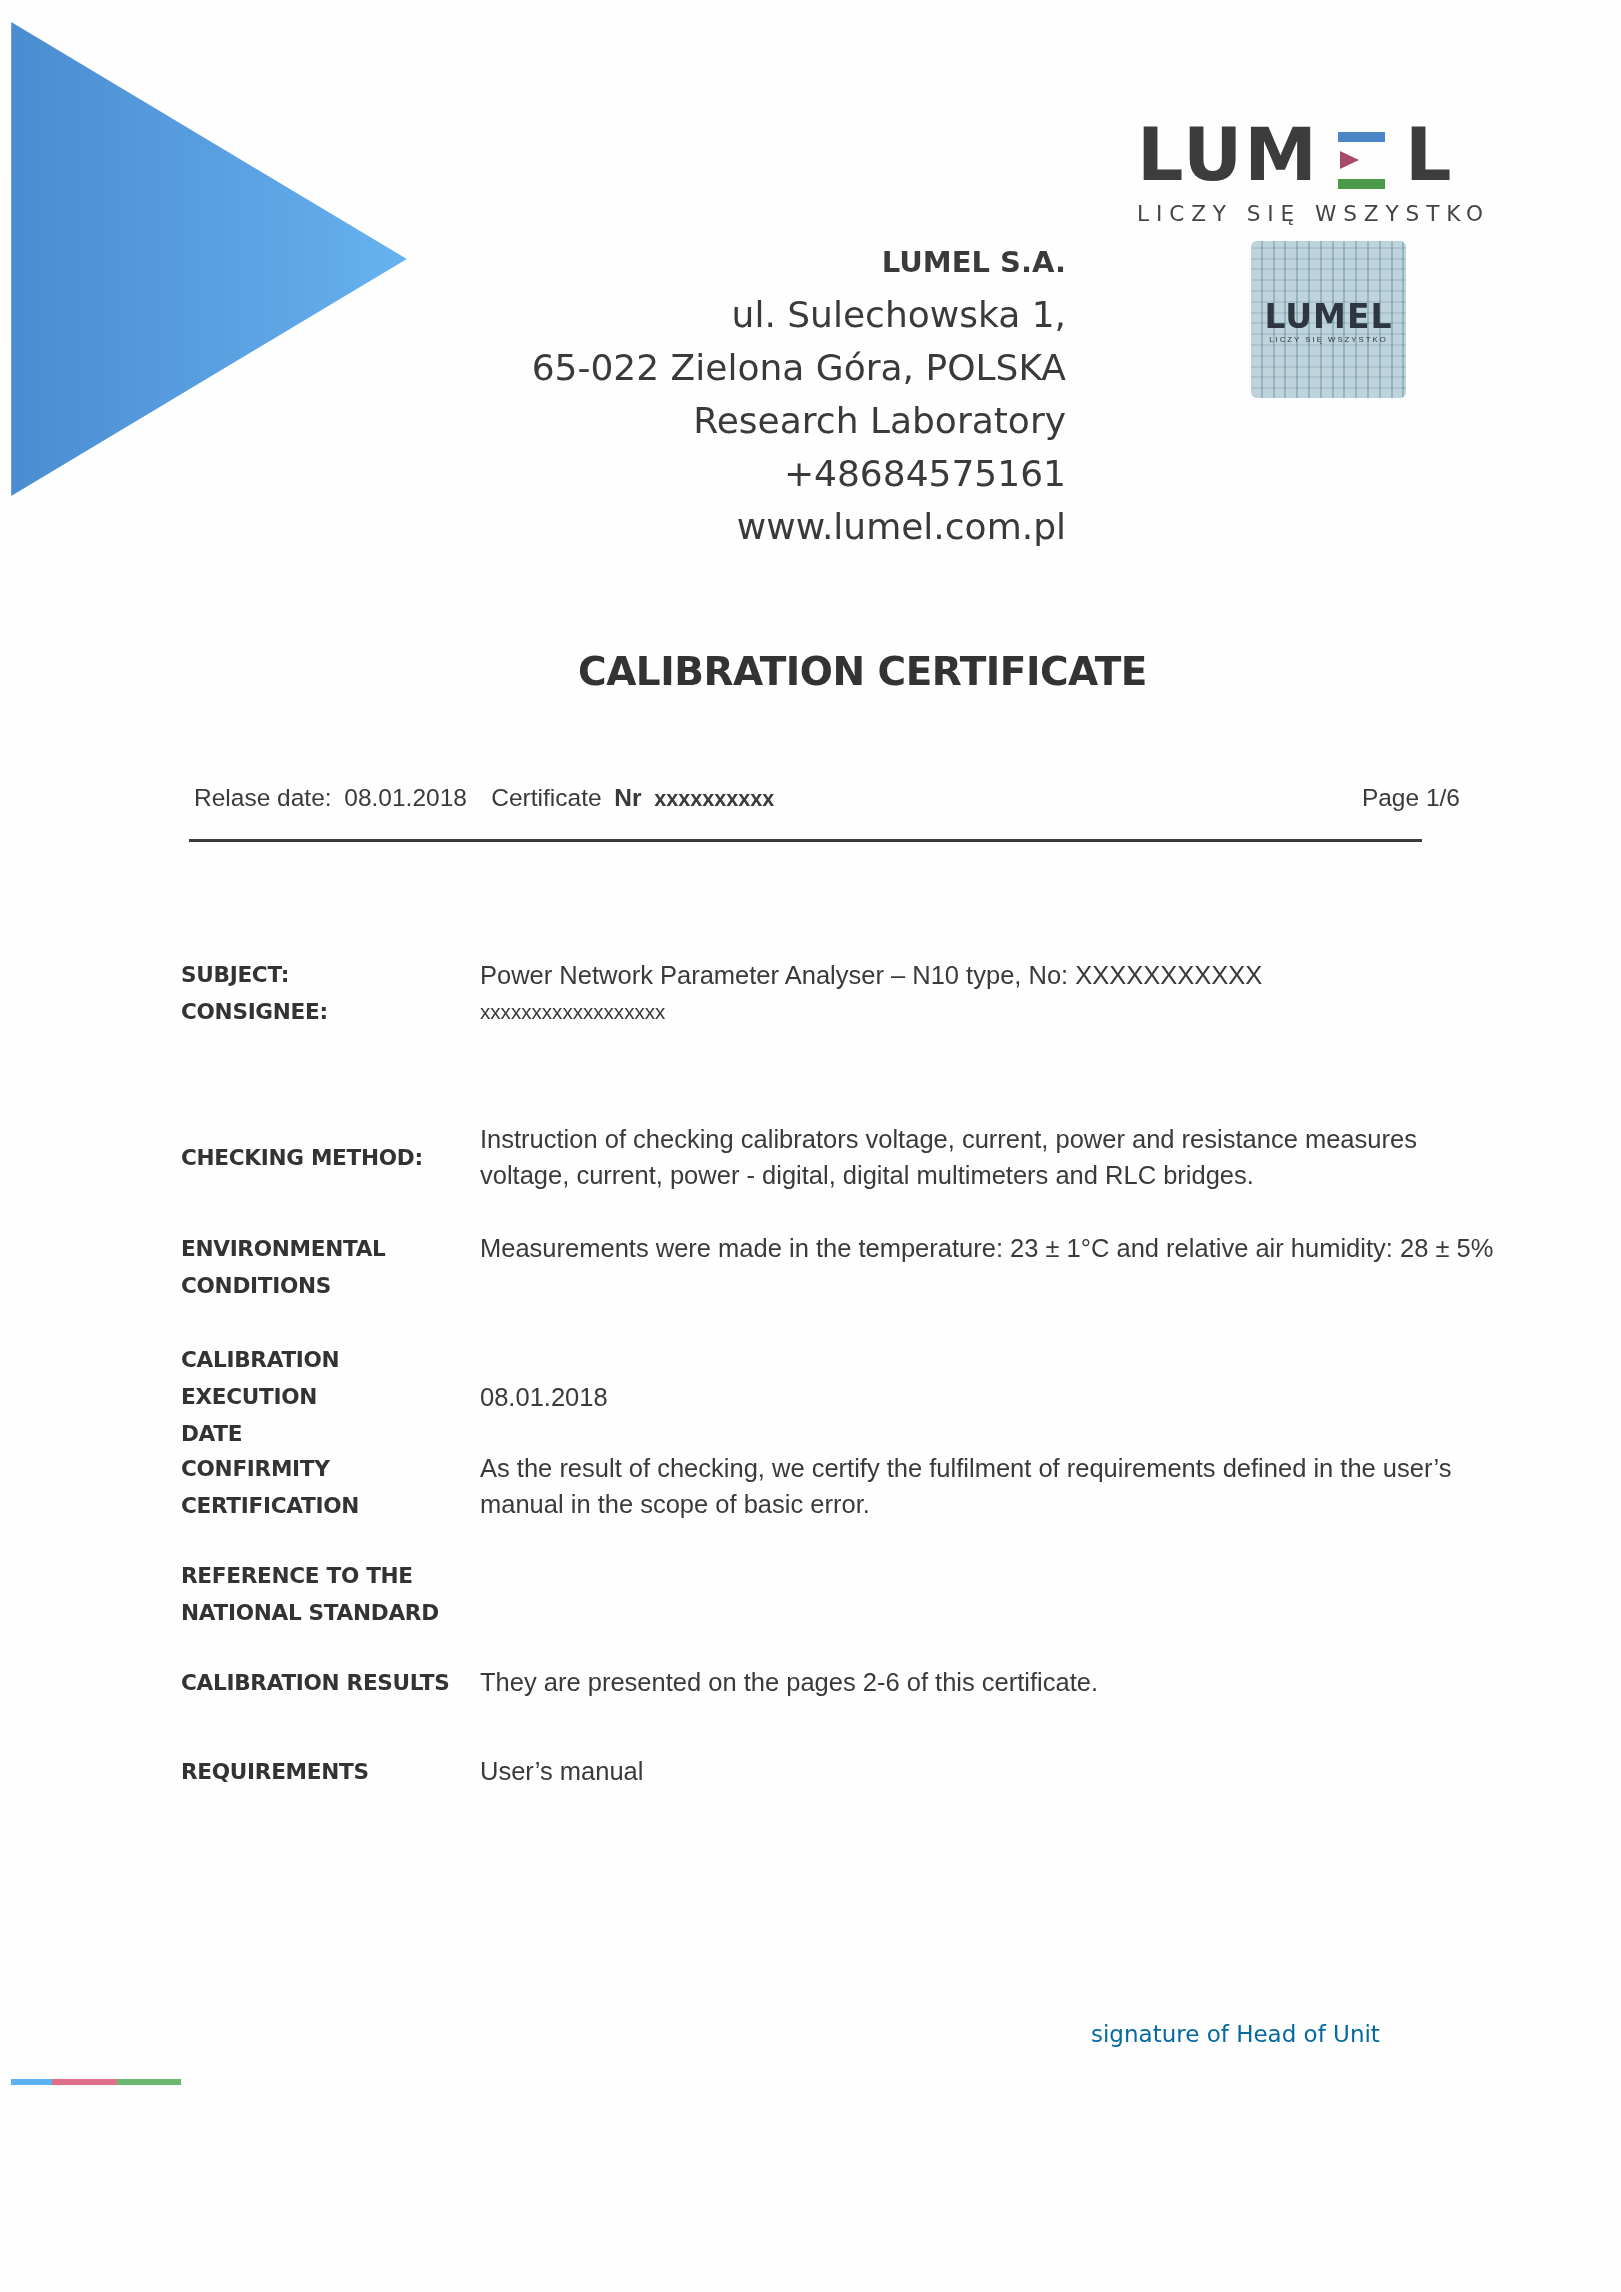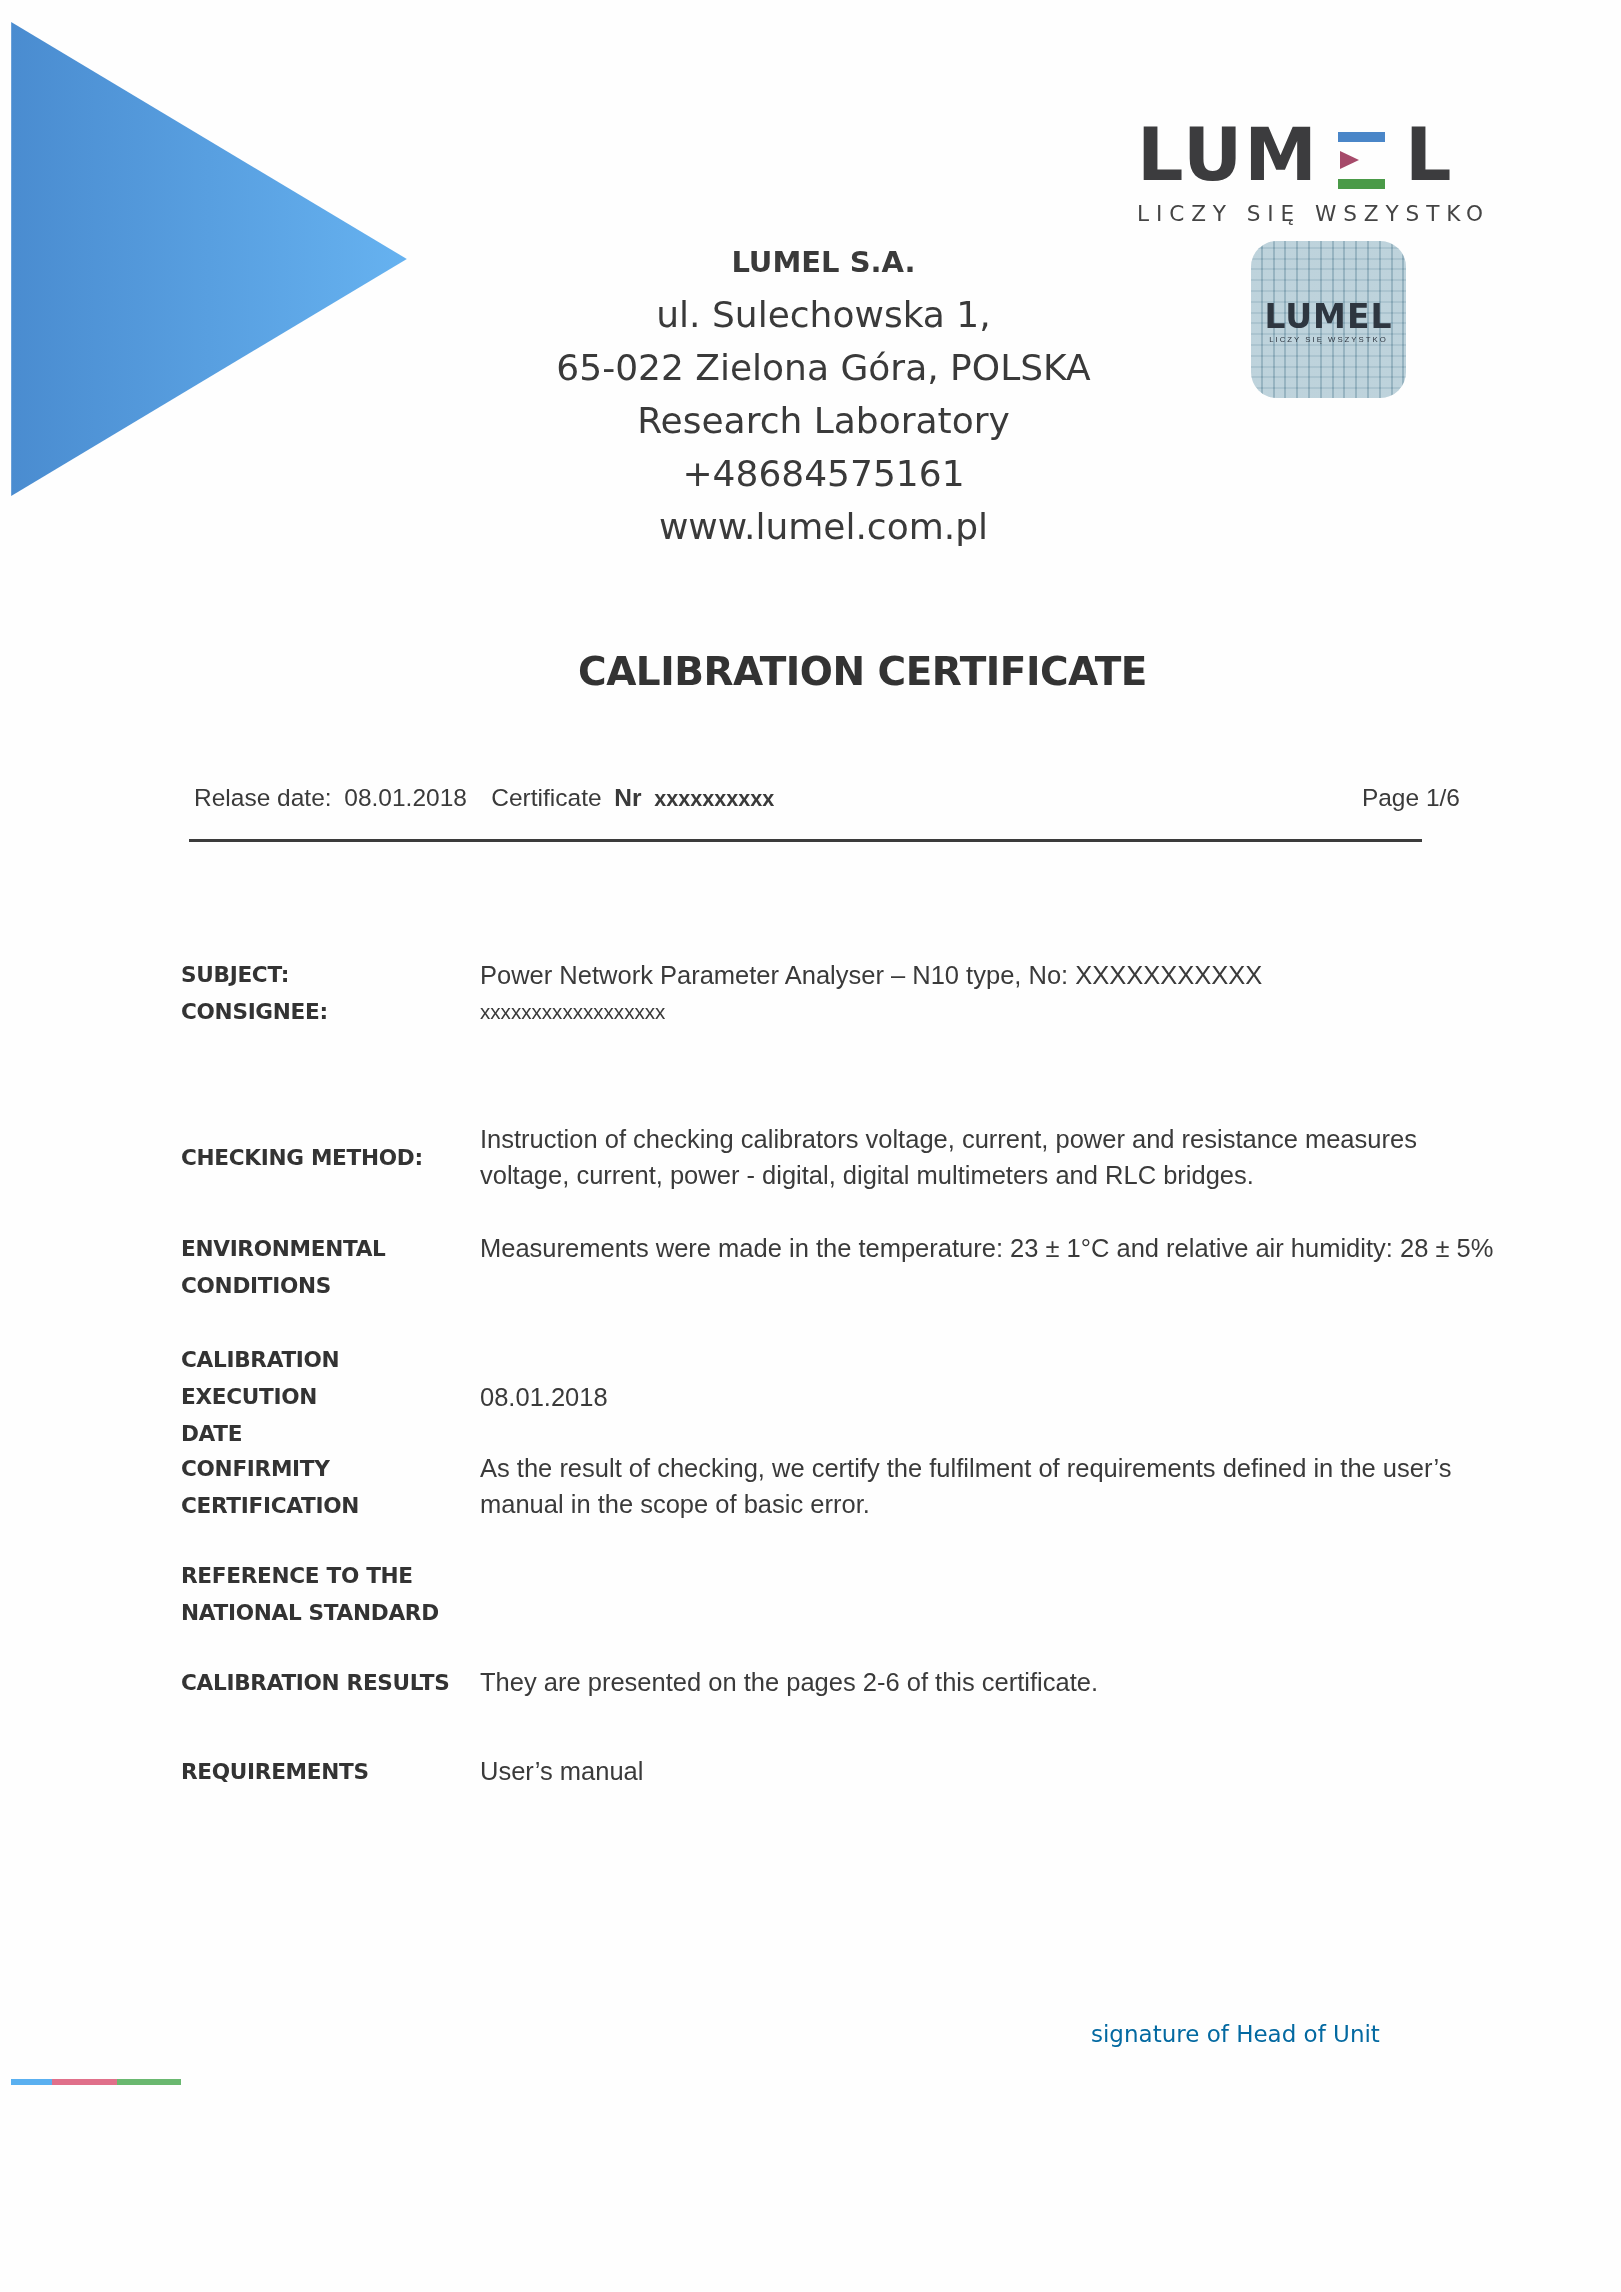--- a/index.html
+++ b/index.html
@@ -21,39 +21,39 @@
     .logo-e .bar-top { position: absolute; left: 0; top: 0; width: 47px; height: 9.8px; background: #4a86c8; }
     .logo-e .arrow { position: absolute; left: 2px; top: 18.6px; width: 0; height: 0;
       border-top: 9.8px solid transparent; border-bottom: 9.8px solid transparent; border-left: 19.6px solid #a64a6a; }
     .logo-e .bar-bot { position: absolute; left: 0; bottom: 0; width: 47px; height: 9.8px; background: #4a9a48; }
     .logo-tag {
       font-family: "DejaVu Sans", sans-serif; font-size: 21.6px; color: #444;
       letter-spacing: 6.9px; margin-top: 9.8px; white-space: nowrap;
     }
     .hologram {
       position: absolute; left: 1251px; top: 241px; width: 155px; height: 157px;
-      border-radius: 26px; overflow: hidden;
+      border-radius: 6px; overflow: hidden;
       background: repeating-linear-gradient(0deg, #a8c4d0 0 8.8px, #8fb0bf 8.8px 10.8px),
                   #a9c5d2;
     }
     .hologram .grid {
       position: absolute; inset: 0;
       background: repeating-linear-gradient(90deg, rgba(255,255,255,0.25) 0 9.8px, rgba(120,150,165,0.35) 9.8px 11.8px);
     }
     .hologram .holo-text {
       position: absolute; left: 0; right: 0; top: 56px; text-align: center;
       font-family: "DejaVu Sans", sans-serif; font-weight: bold; font-size: 33px; color: #2e3640;
       letter-spacing: 1px;
     }
     .hologram .holo-sub {
       position: absolute; left: 0; right: 0; top: 94px; text-align: center;
       font-size: 7.8px; color: #2e3640; letter-spacing: 2px;
     }
     .company {
-      position: absolute; left: 549px; top: 237px; width: 549px; text-align: center;
+      position: absolute; left: 517px; top: 237px; width: 549px; text-align: right;
       font-family: "DejaVu Sans", sans-serif; color: #3a3a3a;
     }
     .company .name { font-weight: bold; font-size: 29px; line-height: 51px; }
     .company .line { font-size: 36px; line-height: 53px; }
     .title {
       position: absolute; left: 549px; top: 649px; width: 627px; text-align: center;
       font-family: "DejaVu Sans", sans-serif; font-weight: bold; font-size: 39px; color: #333;
       letter-spacing: -0.5px;
     }
     .meta-row {

